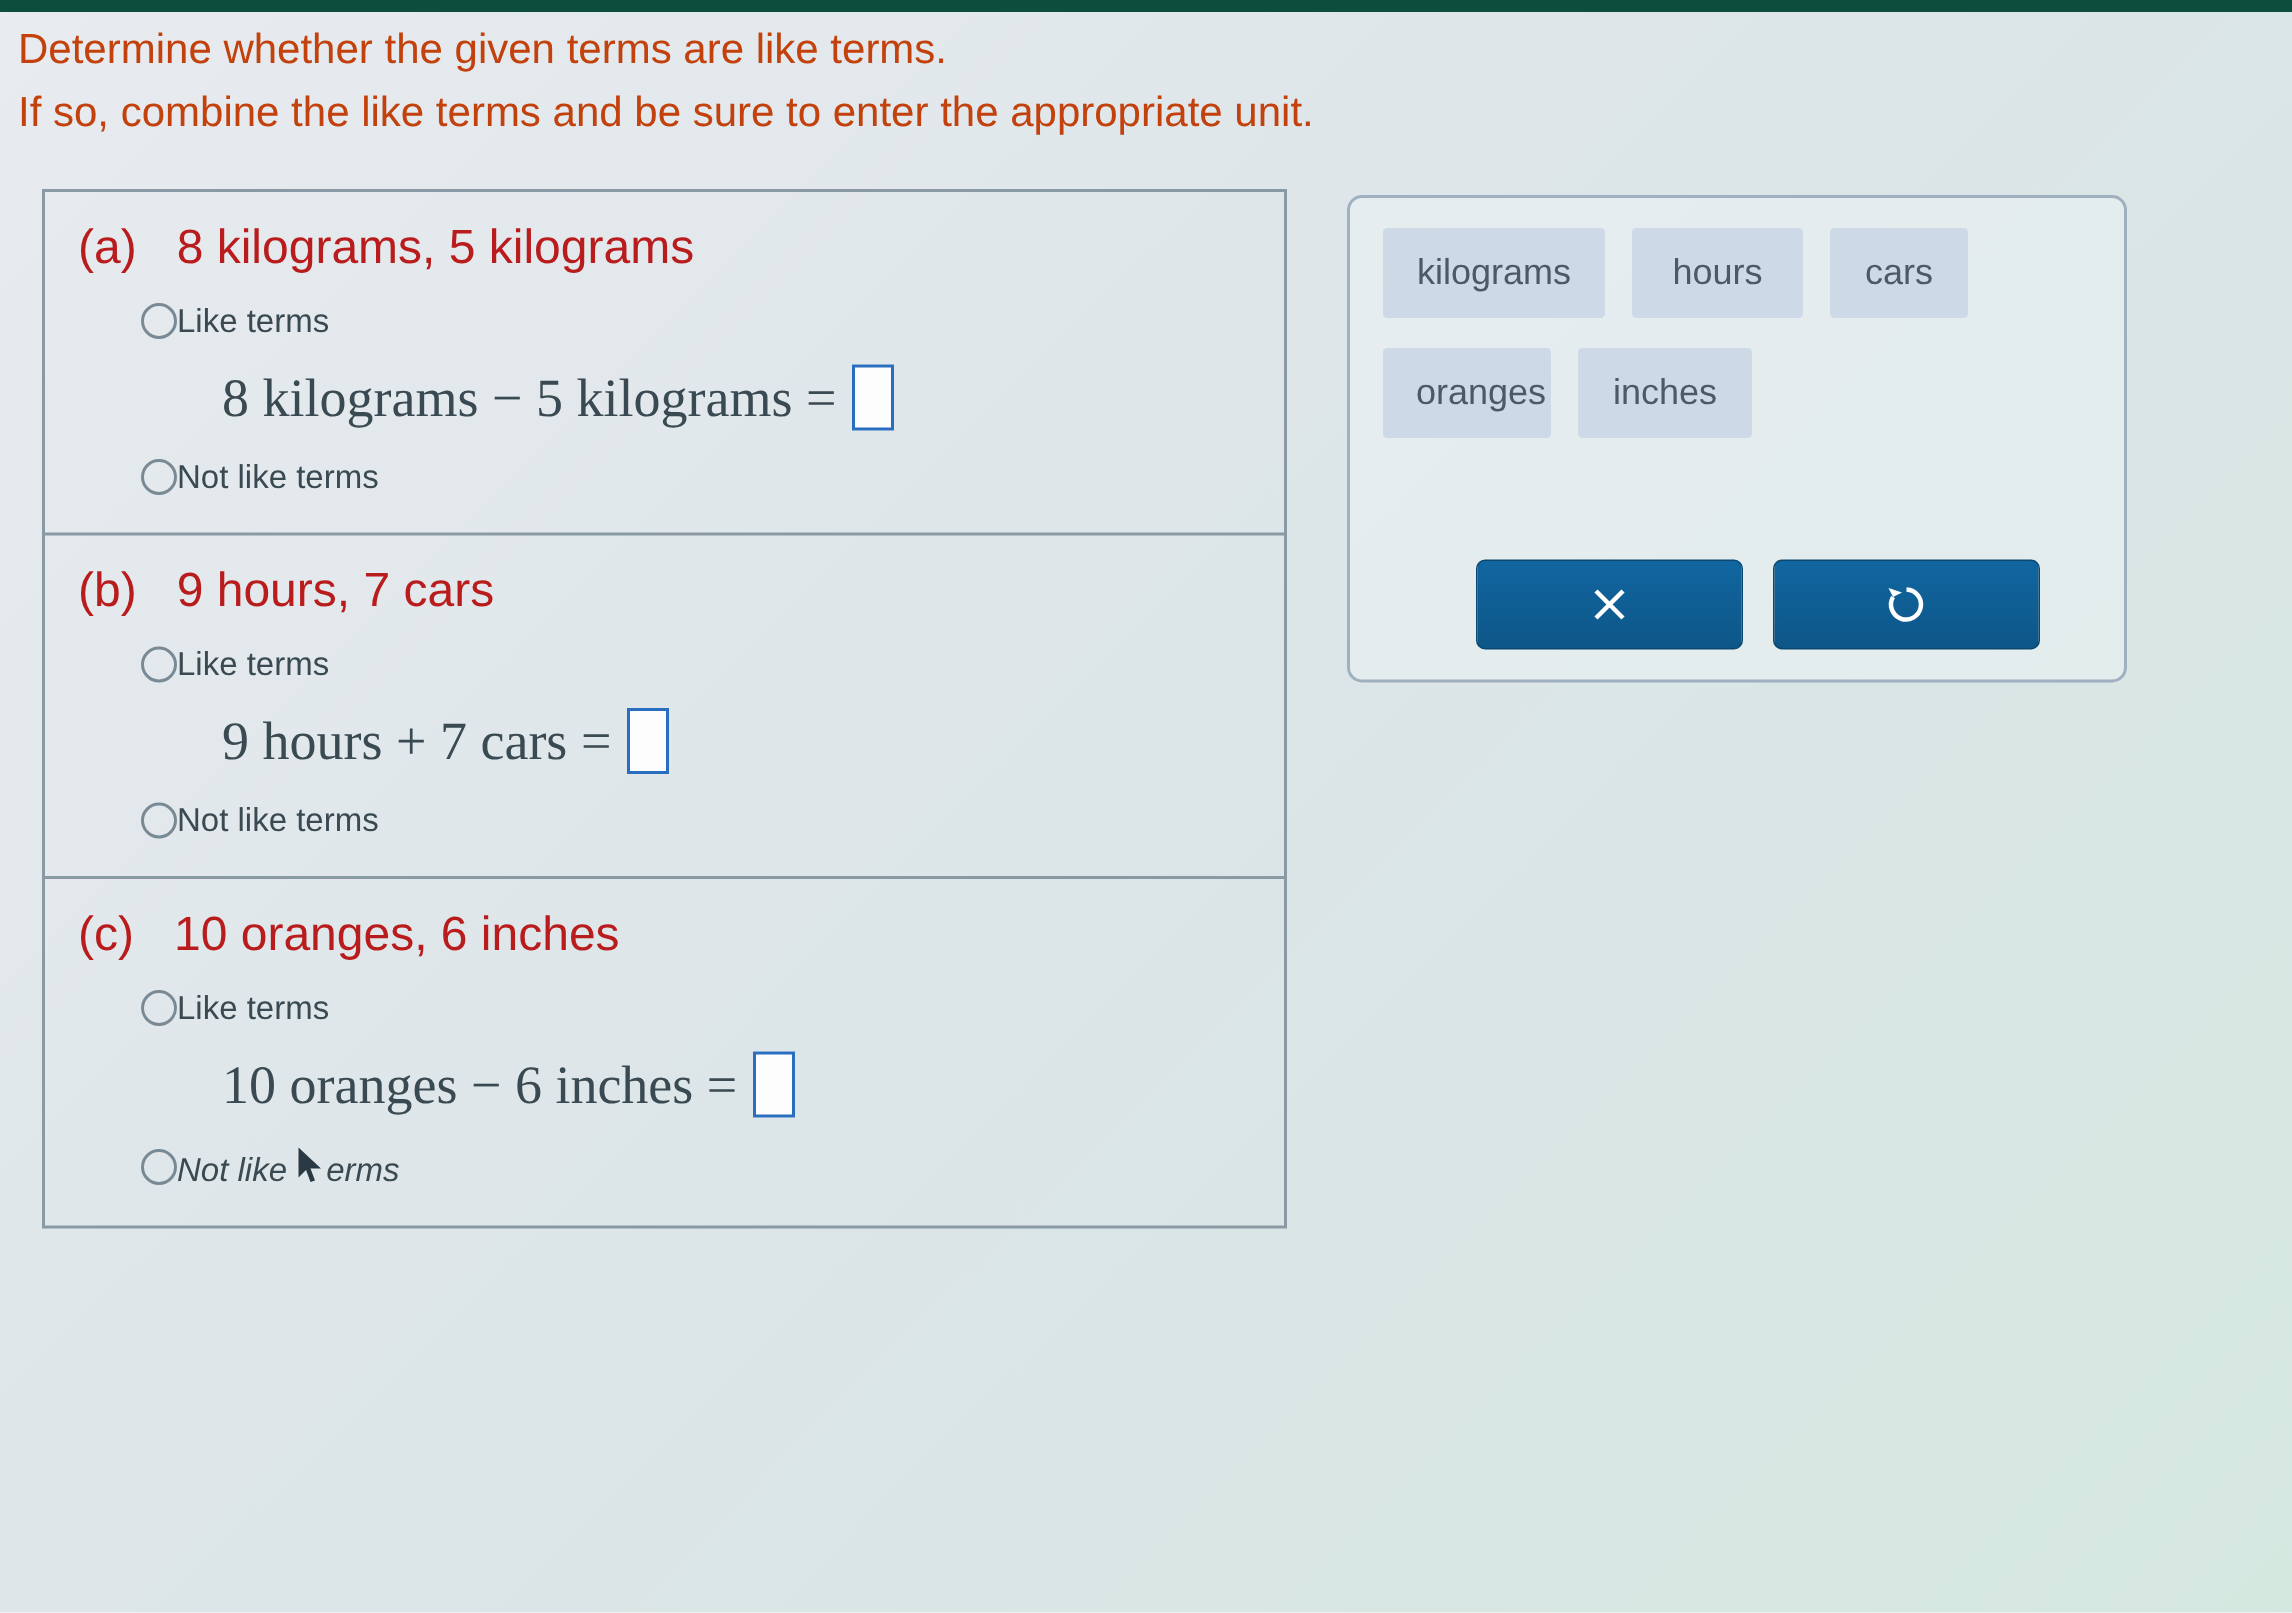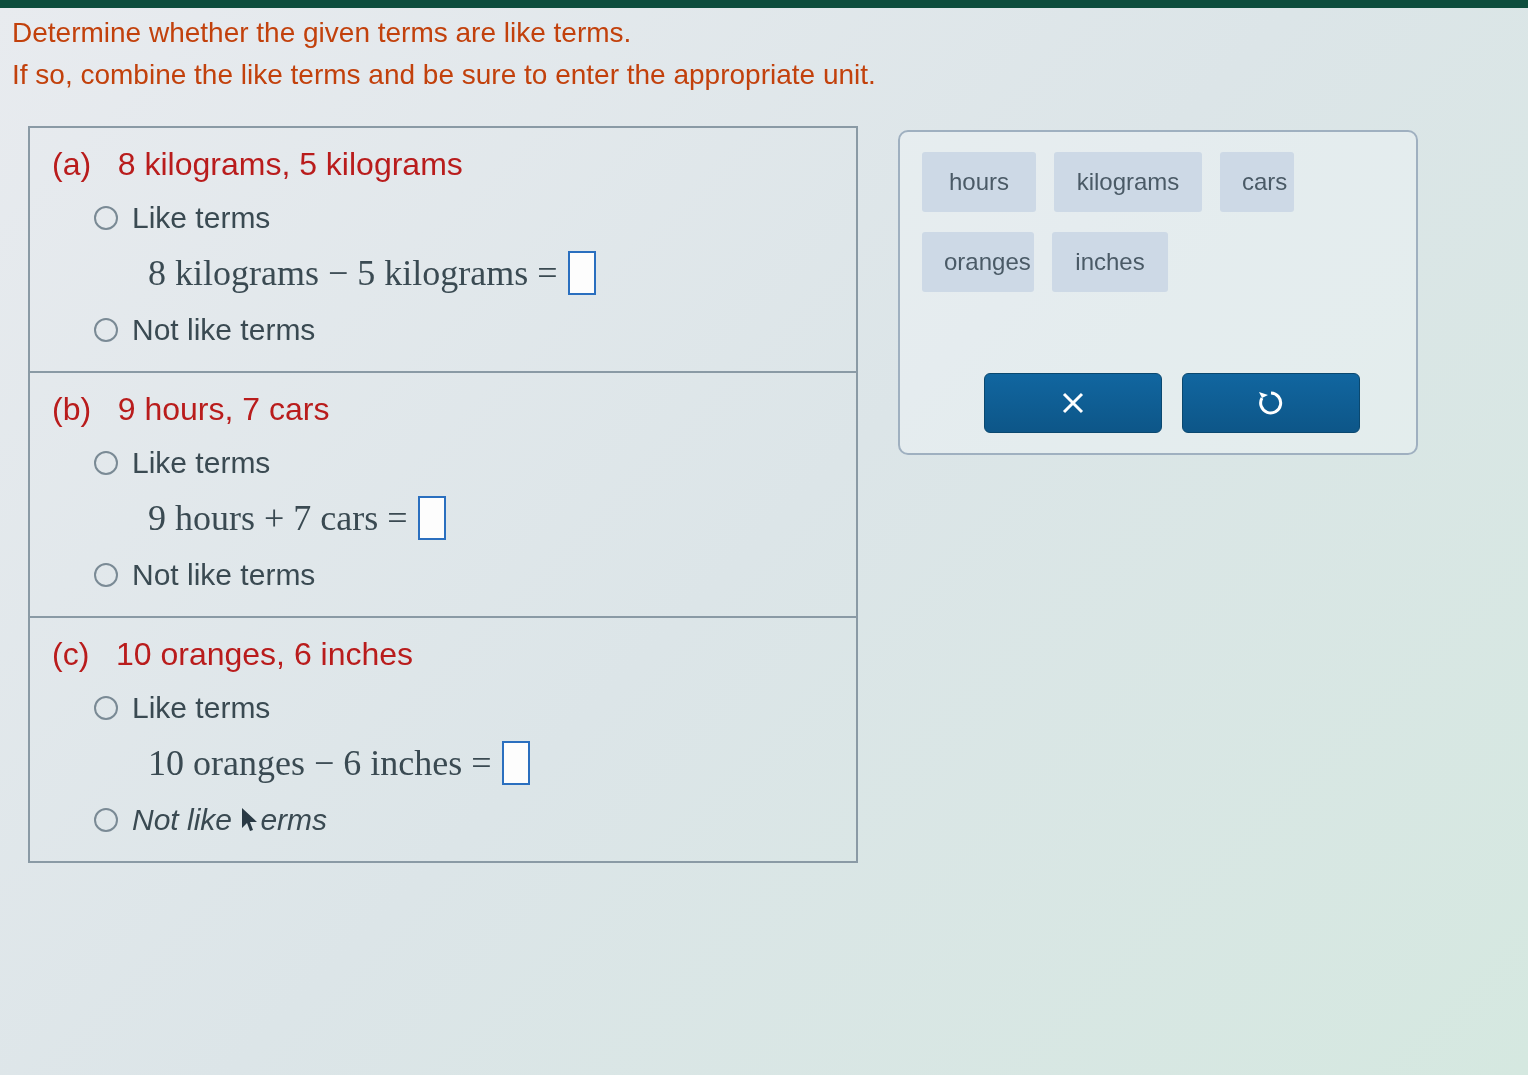--- a/index.html
+++ b/index.html
@@ -41,25 +41,24 @@
     }
     .problem-cell:last-child { border-bottom: none; }
     .problem-heading {
       color: #b91c1c;
       font-size: 32px;
       margin-bottom: 18px;
     }
     .radio-row {
       display: flex;
       align-items: center;
-      gap: 14px;
       margin-left: 42px;
       margin-bottom: 16px;
       color: #3a4a52;
-      font-size: 30px;
+      font-size: 22px;
     }
     .radio-btn {
       width: 24px;
       height: 24px;
       border: 2.5px solid #7a8a95;
       border-radius: 50%;
       background: transparent;
       flex-shrink: 0;
     }
     .equation-row {
@@ -104,21 +103,21 @@
       background: #cdd9e6;
       color: #4a5a66;
       font-size: 24px;
       padding: 16px 22px;
       border-radius: 3px;
       border: none;
       cursor: pointer;
     }
     .unit-chip.kg { width: 148px; }
     .unit-chip.hr { width: 114px; }
-    .unit-chip.cars { width: 74px; }
+    .unit-chip.cars { width: 92px; }
     .unit-chip.or { width: 112px; }
     .unit-chip.in { width: 116px; }
     .panel-buttons {
       display: flex;
       gap: 20px;
       margin-top: auto;
       margin-left: 62px;
     }
     .panel-btn {
       background: #0f5a84;
@@ -207,22 +206,22 @@
         <span>Not like&nbsp;<svg class="cursor-icon" width="20" height="28" viewBox="0 0 20 28">
               <path d="M2 2 L2 22 L7 17 L10 25 L13 24 L10 16 L17 16 Z" fill="#2a3a45"></path>
             </svg>erms</span>
       </div>
     </div>
 
   </div>
 
   <div class="side-panel">
     <div class="units-row">
+      <button class="unit-chip kg">kilograms</button>
       <button class="unit-chip hr">hours</button>
-      <button class="unit-chip kg">kilograms</button>
       <button class="unit-chip cars">cars</button>
     </div>
     <div class="units-row">
       <button class="unit-chip or">oranges</button>
       <button class="unit-chip in">inches</button>
     </div>
     <div class="panel-buttons">
       <button class="panel-btn" title="clear">
         <svg width="28" height="28" viewBox="0 0 28 28">
             <path d="M5 5 L23 23 M23 5 L5 23" stroke="#fff" stroke-width="3" fill="none"></path>

